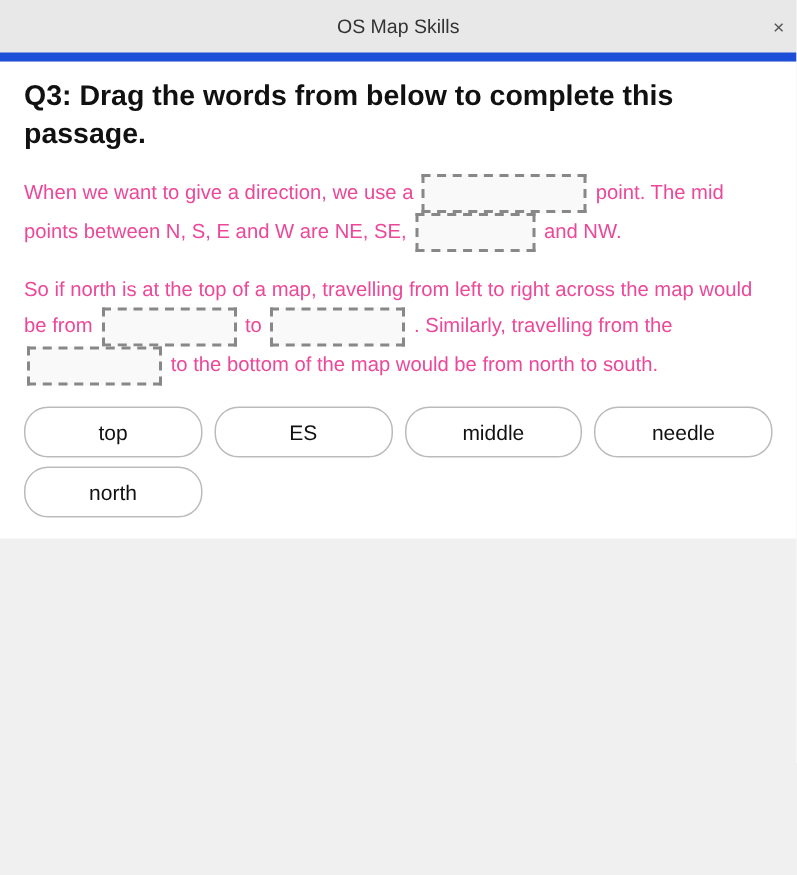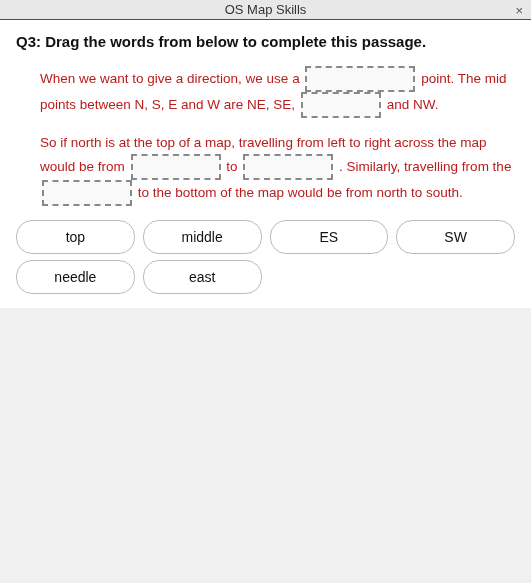--- a/index.html
+++ b/index.html
@@ -7,29 +7,29 @@
       font-family: Arial, sans-serif;
       background: #f0f0f0;
       width: 531px;
       min-height: 583px;
       overflow: hidden;
       font-size: 14px;
       color: #111;
     }
     .top-bar {
       background: #e8e8e8;
-      border-bottom: 1px solid #1d4ed8;
+      border-bottom: 6px solid #1d4ed8;
       padding: 4px 10px;
       display: flex;
       align-items: center;
       justify-content: center;
       font-size: 12px;
       color: #333;
       position: relative;
-      height: 20px;
+      height: 41px;
     }
     .top-bar-title {
       font-size: 13px;
       font-weight: normal;
       text-align: center;
     }
     .close-btn {
       position: absolute;
       right: 8px;
       top: 50%;
@@ -37,29 +37,28 @@
       font-size: 13px;
       cursor: pointer;
       color: #555;
     }
     .content {
       background: #fff;
       padding: 12px 16px 10px 16px;
     }
     .question-title {
       font-weight: bold;
-      font-size: 15px;
+      font-size: 19px;
       margin-bottom: 14px;
       line-height: 1.3;
     }
     .passage {
       font-size: 13.5px;
       line-height: 1.7;
-      color: #b91c1c;
-      margin-left: 24px;
+      color: #ec4899;
     }
     .passage p {
       margin-bottom: 12px;
     }
     .blank {
       display: inline-block;
       min-width: 90px;
       height: 26px;
       border: 2px dashed #888;
       vertical-align: middle;
@@ -115,19 +114,18 @@
       <span class="blank" style="min-width:90px;"></span>
       <span>. Similarly, travelling from the </span>
       <span class="blank" style="min-width:90px;"></span>
       <span> to the bottom of the map would be from north to south.</span>
     </p>
 
   </div>
 
   <div class="word-bank">
   <div class="word-tile">top</div>
+      <div class="word-tile">ES</div>
       <div class="word-tile">middle</div>
-      <div class="word-tile">ES</div>
-      <div class="word-tile">SW</div>
       <div class="word-tile">needle</div>
-      <div class="word-tile">east</div>
+      <div class="word-tile">north</div>
     </div>
 </div>
 
 </body></html>

